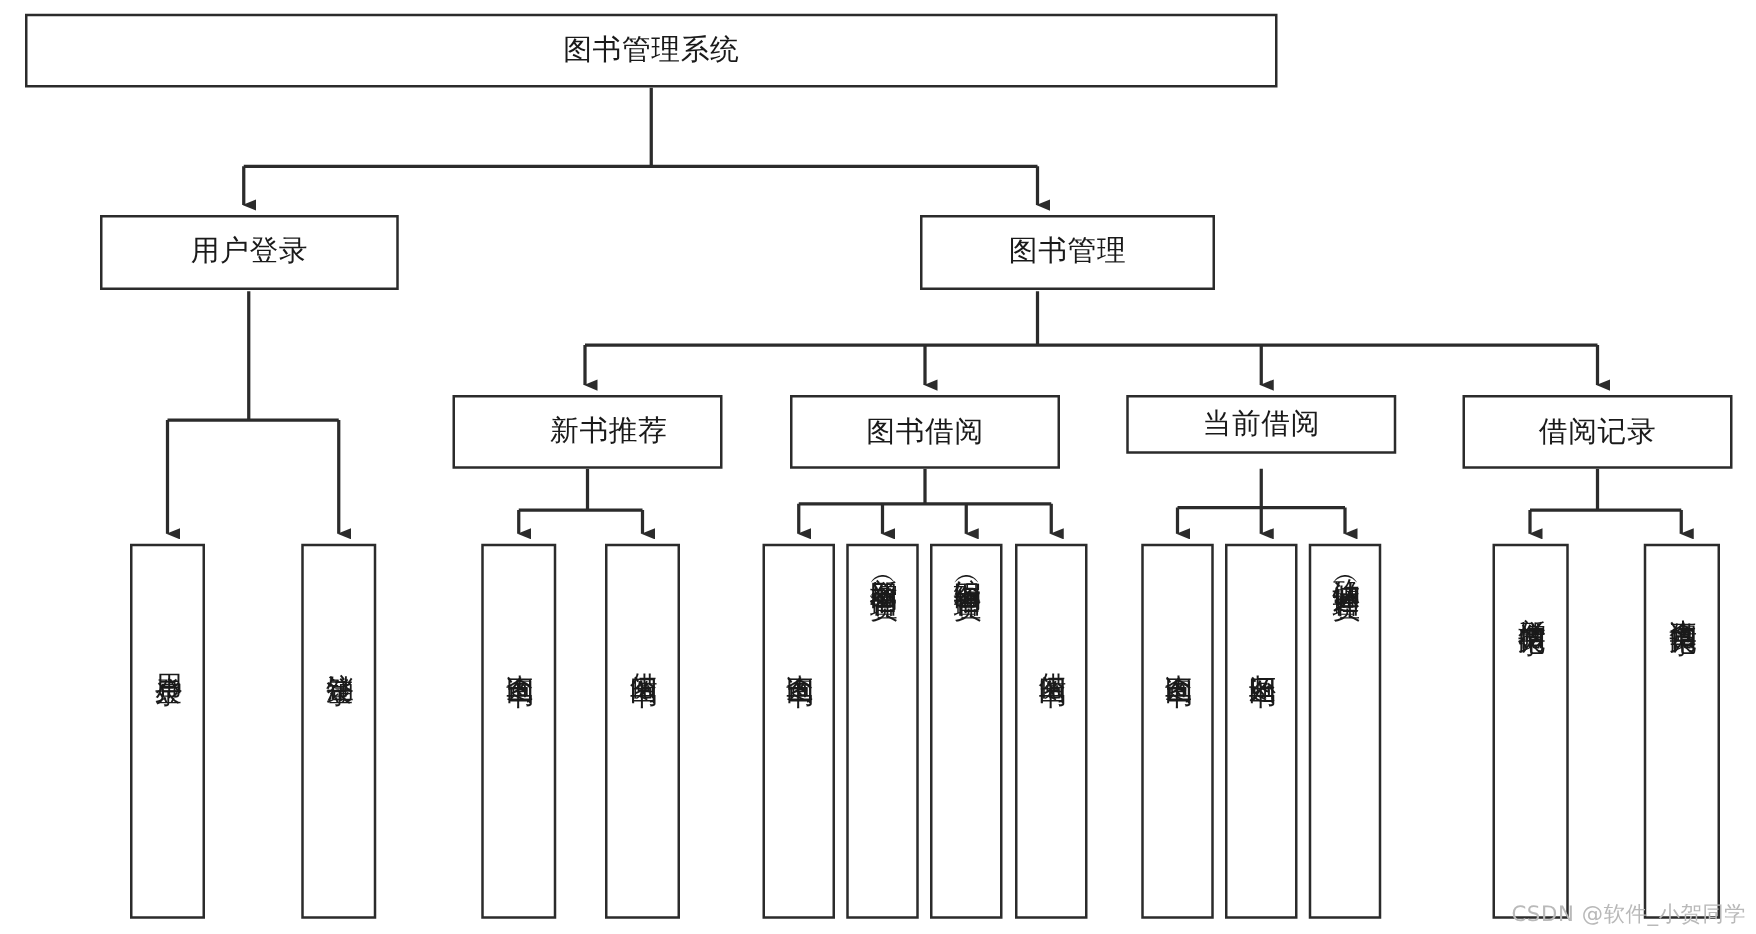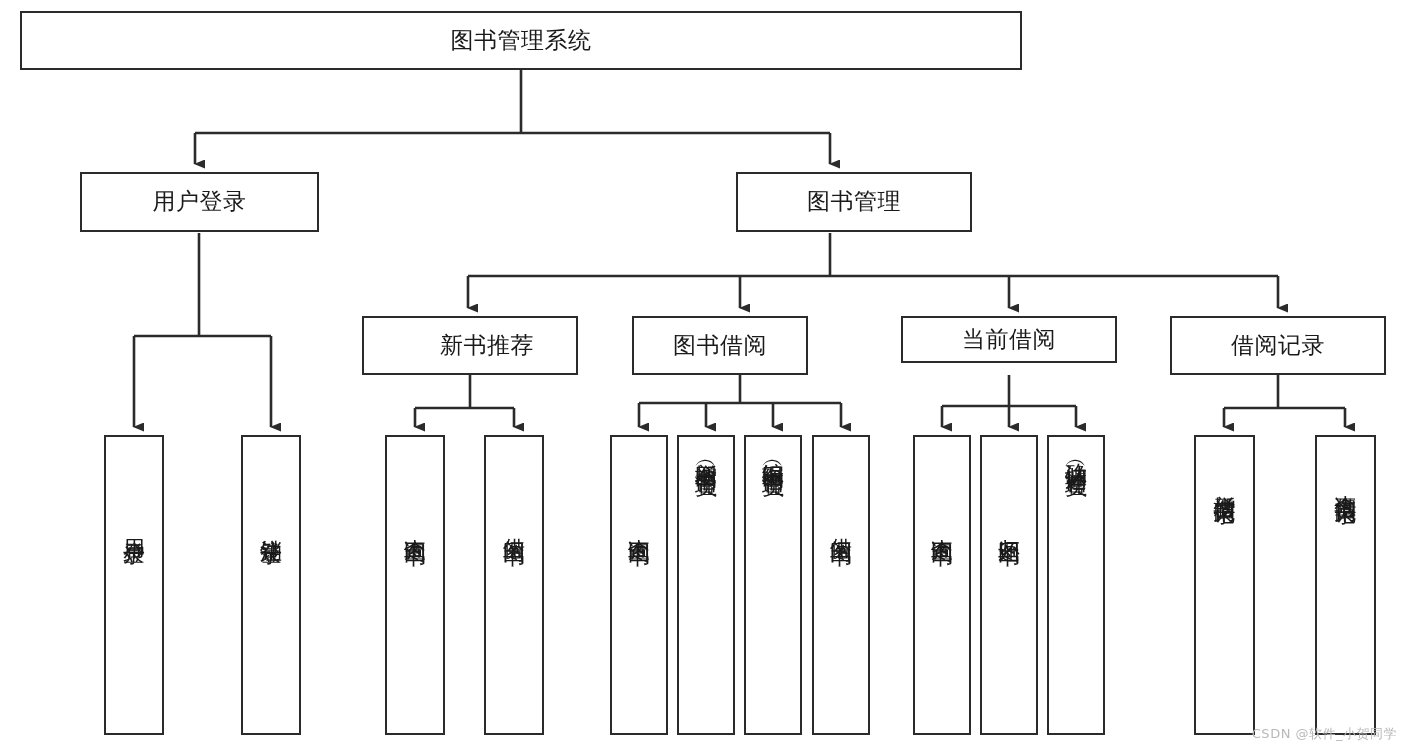--- a/index.html
+++ b/index.html
@@ -71,21 +71,21 @@
   .node.vert.mid .label {
     margin-top: 34px;
   }
   .node.vert.long .label {
     margin-top: 2px;
   }
   .watermark {
     position: absolute;
     right: 8px;
     bottom: 4px;
-    font-size: 13px;
+    font-size: 17px;
     color: #b9b9b9;
     letter-spacing: 0.5px;
     white-space: nowrap;
   }
 </style>
 </head>
 <body>
 
 <div id="diagram-root">
 
@@ -149,21 +149,21 @@
   </div>
 
   <div class="node horiz" style="left:712px; top:172px; width:236px; height:60px;margin-left:24px;">
     <span class="label">图书管理</span>
   </div>
 
   <div class="node horiz" style="left:362px; top:316px; width:216px; height:59px;padding-left:34px;">
     <span class="label">新书推荐</span>
   </div>
 
-  <div class="node horiz" style="left:632px; top:316px; width:176px; height:59px;font-family:Liberation Serif, serif;">
+  <div class="node horiz" style="left:632px; top:316px; width:216px; height:59px;font-family:Liberation Serif, serif;">
     <span class="label">图书借阅</span>
   </div>
 
   <div class="node horiz" style="left:901px; top:316px; width:216px; height:47px;">
     <span class="label">当前借阅</span>
   </div>
 
   <div class="node horiz" style="left:1170px; top:316px; width:216px; height:59px;font-family:Liberation Serif, serif;">
     <span class="label">借阅记录</span>
   </div>

